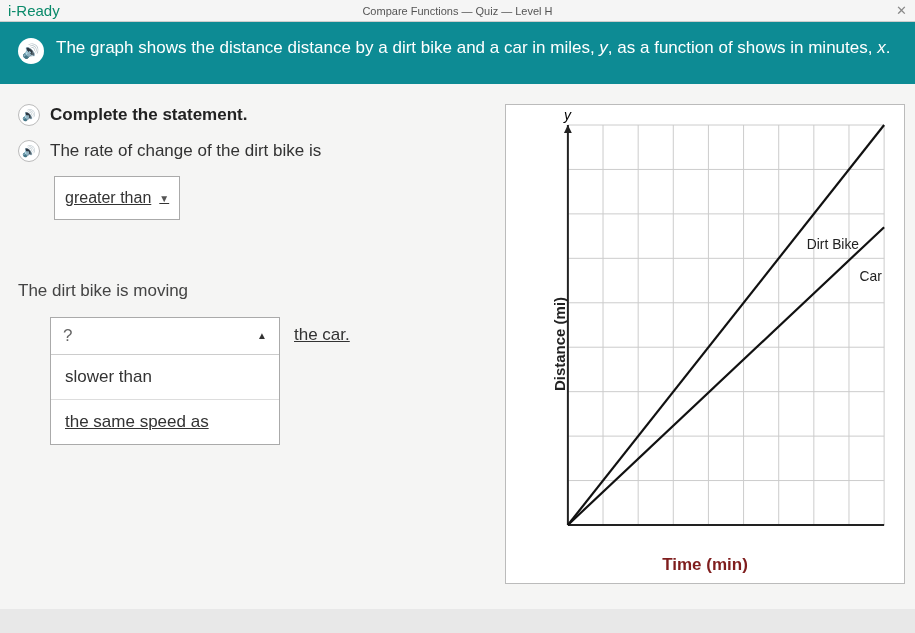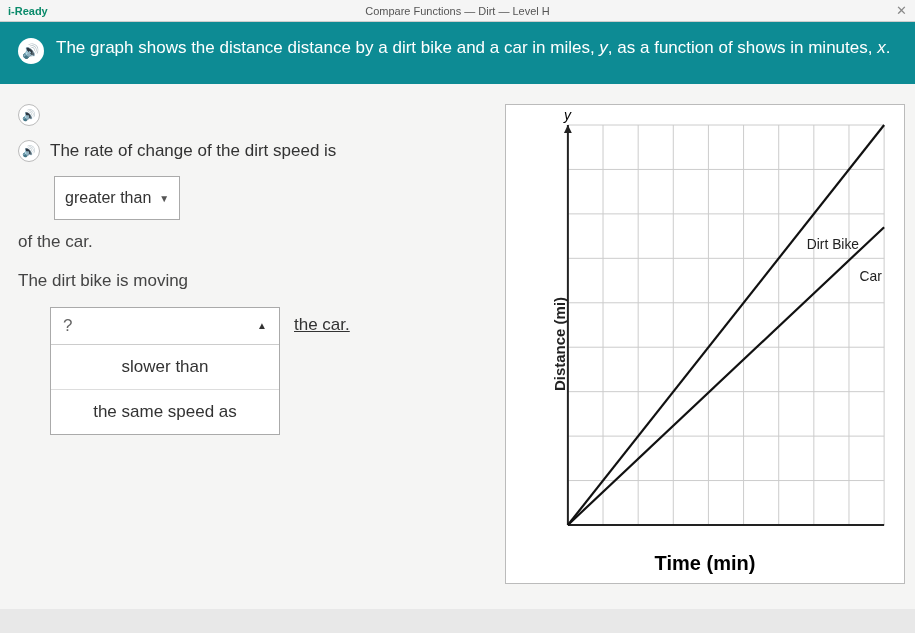--- a/index.html
+++ b/index.html
@@ -18,23 +18,23 @@
   display: flex;
   align-items: center;
   justify-content: center;
   position: relative;
   font-size: 11px;
   color: #555;
 }
 .topbar .brand {
   position: absolute;
   left: 8px;
-  font-size: 11px;
+  font-size: 15px;
   color: #0a8a6a;
-  font-weight: 700;
+  font-weight: 400;
   text-align: right;
 }
 .topbar .close {
   position: absolute;
   right: 8px;
   font-size: 13px;
   color: #888;
   cursor: pointer;
 }
 .banner {
@@ -94,20 +94,21 @@
   align-items: center;
   border: 1px solid #aaa;
   background: #fff;
   padding: 6px 10px;
   font-size: 16px;
   color: #333;
   gap: 8px;
   cursor: pointer;
   vertical-align: middle;
   margin: 0 4px;
+  text-decoration: underline;
 }
 .dropdown .caret { font-size: 10px; color: #555; }
 .dropdown-open {
   display: inline-block;
   border: 1px solid #aaa;
   background: #fff;
   vertical-align: top;
   min-width: 230px;
   margin: 0 4px 0 0;
 }
@@ -118,23 +119,22 @@
   justify-content: space-between;
   align-items: center;
   color: #666;
 }
 .dropdown-open .dd-head .caret { font-size: 10px; color: #333; }
 .dropdown-open .dd-item {
   padding: 12px 14px;
   border-bottom: 1px solid #ddd;
   color: #333;
   cursor: pointer;
-  text-align: center;
-}
-.dropdown-open .dd-item:last-child { border-bottom: none; }
+}
+.dropdown-open .dd-item:last-child { border-bottom: none; text-decoration: underline; }
 .inline-row { display: flex; align-items: flex-start; gap: 10px; margin-left: 32px; }
 .inline-row .after { padding-top: 8px; text-decoration: underline; }
 
 .right {
   flex: 1;
   position: relative;
 }
 .graph-box {
   background: #fff;
   border: 1px solid #bbb;
@@ -152,80 +152,80 @@
   font-size: 15px;
   font-weight: 600;
   color: #222;
   white-space: nowrap;
 }
 .xlabel {
   position: absolute;
   bottom: 8px;
   left: 50%;
   transform: translateX(-50%);
-  font-size: 20px;
+  font-size: 17px;
   font-weight: 600;
-  color: #000000;
+  color: #7f1d1d;
 }
 .plot {
   position: absolute;
   left: 52px;
   top: 10px;
   right: 10px;
   bottom: 48px;
 }
 .grid line { stroke: #ccc; stroke-width: 1; }
 .axis line { stroke: #222; stroke-width: 2; }
 .data-line { stroke: #111; stroke-width: 2.2; fill: none; }
 .lbl { font-size: 14px; fill: #222; }
 .axis-y-lbl { position: absolute; left: 58px; top: 2px; font-size: 14px; font-style: italic; }
 </style>
 </head>
 <body>
 
 <div class="topbar">
   <span class="brand">i-Ready</span>
-  <span>Compare Functions — Dirt — Level H</span>
+  <span>Compare Functions — Quiz — Level H</span>
   <span class="close">✕</span>
 </div>
 
 <div class="banner">
   <div class="speaker-icon">
     <span>🔊</span>
   </div>
   <div>
     <span>The graph shows the distance distance by a dirt bike and a car in miles, </span><span class="var">y</span><span>, as a function of shows in minutes, </span><span class="var">x</span><span>.</span>
   </div>
 </div>
 
 <div class="content">
   <div class="left">
 
     <div class="line">
       <div class="small-speaker">
           <span>🔊</span>
         </div>
+      <span class="statement">Complete the statement.</span>
     </div>
 
     <div class="line">
       <div class="small-speaker">
           <span>🔊</span>
         </div>
-      <span>The rate of change of the dirt speed is</span>
+      <span>The rate of change of the dirt bike is</span>
     </div>
 
     <div class="para">
       <span class="dropdown">
         <span>greater than</span>
         <span class="caret">▼</span>
       </span>
       <br>
-      <span style="margin-left:-32px; display:inline-block; margin-top:6px;">of the car.</span>
       <br>
-      <span style="margin-left:-32px; display:inline-block; margin-top:6px;">The dirt bike is moving</span>
+      <span style="margin-left:-32px; display:inline-block; margin-top:22px;">The dirt bike is moving</span>
     </div>
 
     <div class="inline-row">
       <div class="dropdown-open">
         <div class="dd-head">
           <span>?</span>
           <span class="caret">▲</span>
         </div>
         <div class="dd-item">slower than</div>
         <div class="dd-item">the same speed as</div>

